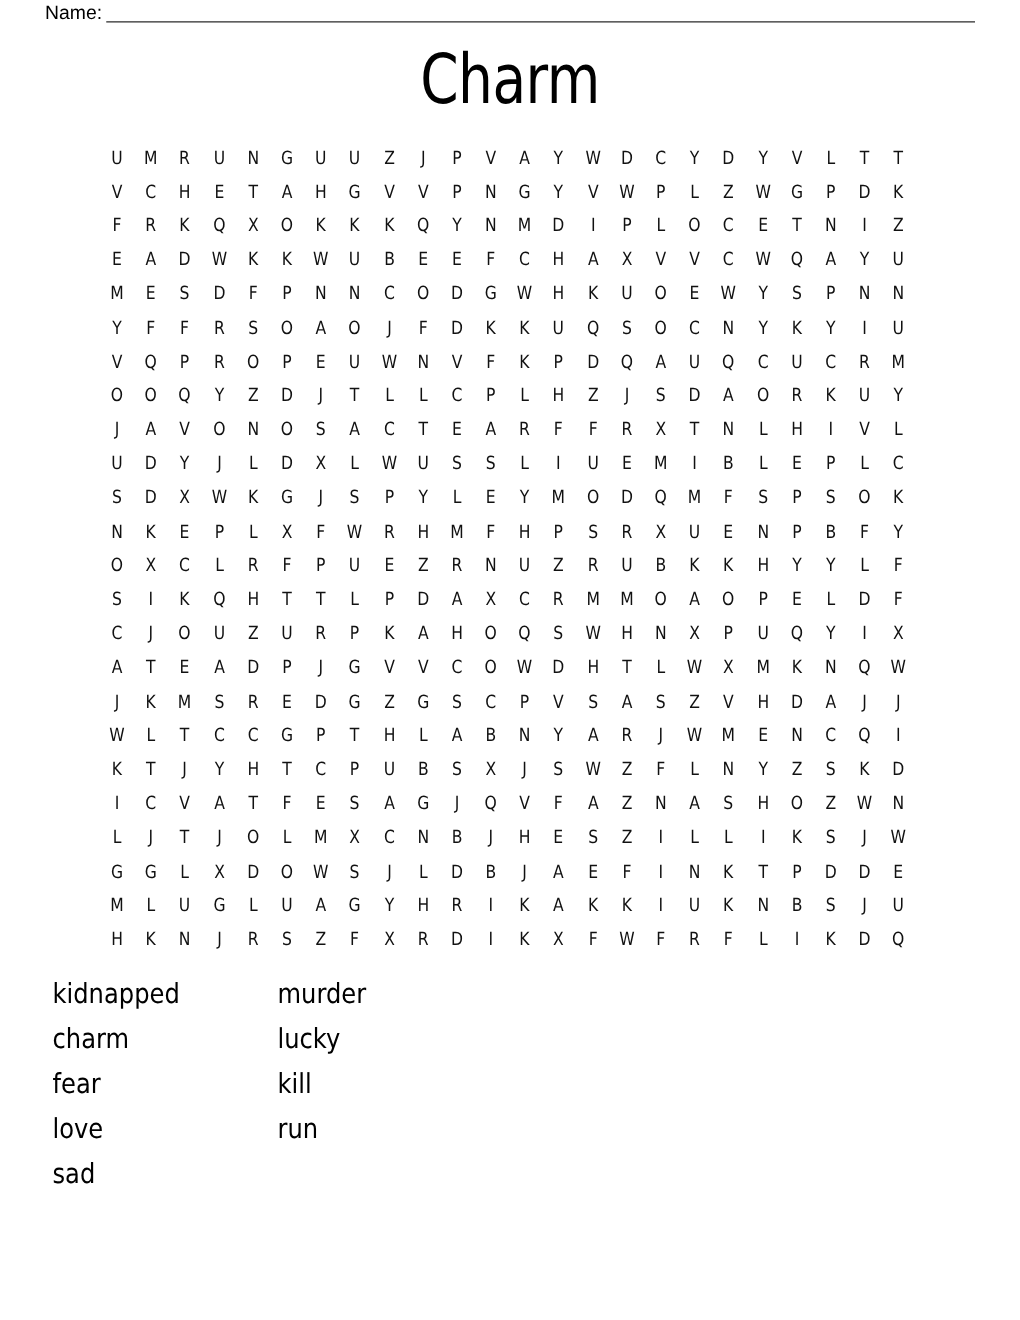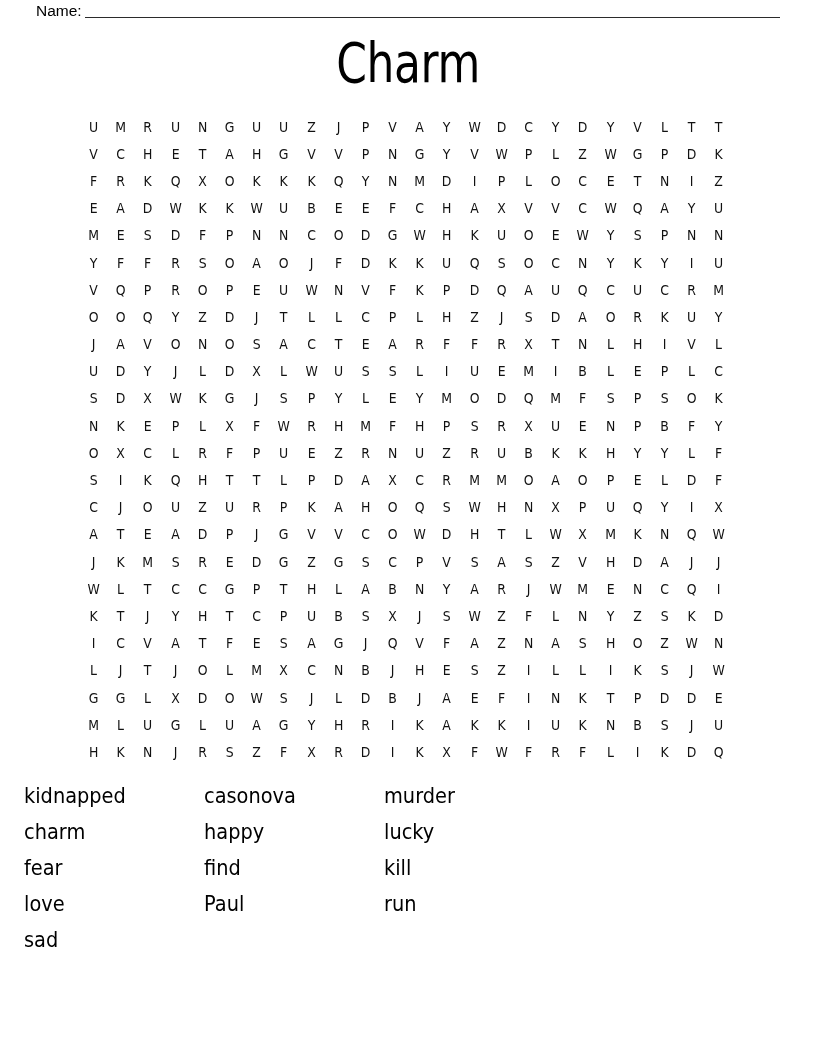--- a/index.html
+++ b/index.html
@@ -78,21 +78,21 @@
     font-family: "DejaVu Sans", sans-serif;
     font-size: 14.5px;
     line-height: 16px;
     color: #111111;
     transform: scaleX(0.86);
   }
 
   
   #word-list {
     position: absolute;
-    left: 24px;
+    left: 42px;
     top: 778px;
     width: 720px;
     display: flex;
     gap: 0px;
   }
   .word-column {
     width: 180px;
     flex: 0 0 180px;
   }
   .word-item {
@@ -744,24 +744,18 @@
 
 <div id="word-list">
     <div class="word-column">
       <div class="word-item">kidnapped</div>
       <div class="word-item">charm</div>
       <div class="word-item">fear</div>
       <div class="word-item">love</div>
       <div class="word-item">sad</div>
     </div>
     <div class="word-column">
-      <div class="word-item">casonova</div>
-      <div class="word-item">happy</div>
-      <div class="word-item">find</div>
-      <div class="word-item">Paul</div>
-    </div>
-    <div class="word-column">
       <div class="word-item">murder</div>
       <div class="word-item">lucky</div>
       <div class="word-item">kill</div>
       <div class="word-item">run</div>
     </div>
   </div>
 
 </body></html>

